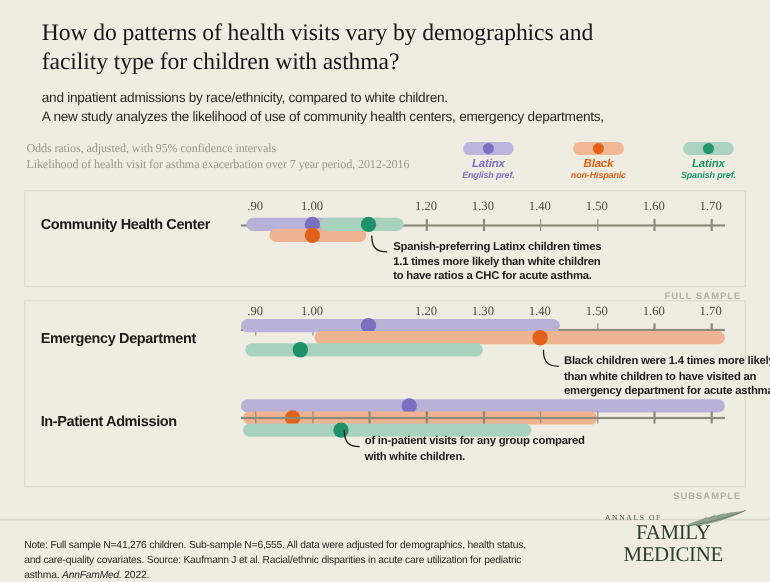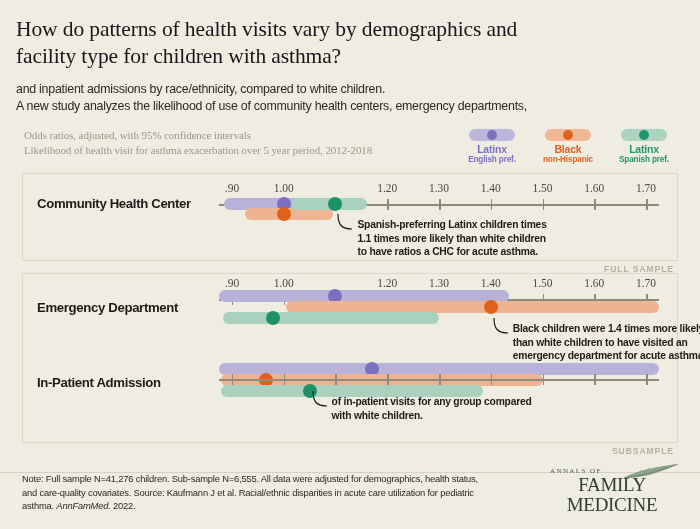--- a/index.html
+++ b/index.html
@@ -10,21 +10,21 @@
     overflow: hidden;
   }
 
   body {
     background: #EFEDE2;
     font-family: "Liberation Sans", sans-serif;
     position: relative;
   }
 
   
-  .header { padding: 16px 22px 0 16px; }
+  .header { padding: 16px 22px 0 38px; }
 
   .title {
     font-family: "Liberation Serif", serif;
     font-size: 21.5px;
     line-height: 27px;
     color: #17161A;
     letter-spacing: -0.1px;
   }
 
   .subtitle {
@@ -52,21 +52,22 @@
     line-height: 14.5px;
     color: #9B978A;
     letter-spacing: -0.1px;
   }
 
   .legend {
     position: absolute;
     right: 0;
     top: 0;
     display: flex;
-    gap: 8px;
+    gap: 32px;
+    font-style: italic;
   }
 
   .legend-item {
     width: 68px;
     text-align: center;
   }
 
   .legend-pill {
     width: 46px;
     height: 12px;
@@ -193,21 +194,21 @@
     left: 0;
     right: 0;
     bottom: 56px;
     height: 1px;
     background: #D6D2C3;
   }
 
   .note {
     position: absolute;
     left: 22px;
-    bottom: 16px;
+    bottom: 0;
     width: 470px;
     font-size: 9.4px;
     line-height: 13.6px;
     color: #2A2923;
     letter-spacing: -0.2px;
   }
   .note i { font-style: italic; }
 
   .logo {
     position: absolute;
@@ -248,21 +249,21 @@
   </div>
   <div class="subtitle">
     <div>and inpatient admissions by race/ethnicity, compared to white children.</div>
     <div>A new study analyzes the likelihood of use of community health centers, emergency departments,</div>
   </div>
 </div>
 
 <div class="legendstrip">
   <div class="oddsnote">
     <div>Odds ratios, adjusted, with 95% confidence intervals</div>
-    <div>Likelihood of health visit for asthma exacerbation over 5 year period, 2012-2018</div>
+    <div>Likelihood of health visit for asthma exacerbation over 7 year period, 2012-2016</div>
   </div>
   <div class="legend" id="legend">
       <div class="legend-item">
         <div class="legend-pill" style="background:#BDB6DC">
           <span class="dot" style="background:#7B6FC0"></span>
         </div>
         <div class="legend-name" style="color:#7B6FC0">Latinx</div>
         <div class="legend-sub" style="color:#7B6FC0">English pref.</div>
       </div>
       <div class="legend-item">

